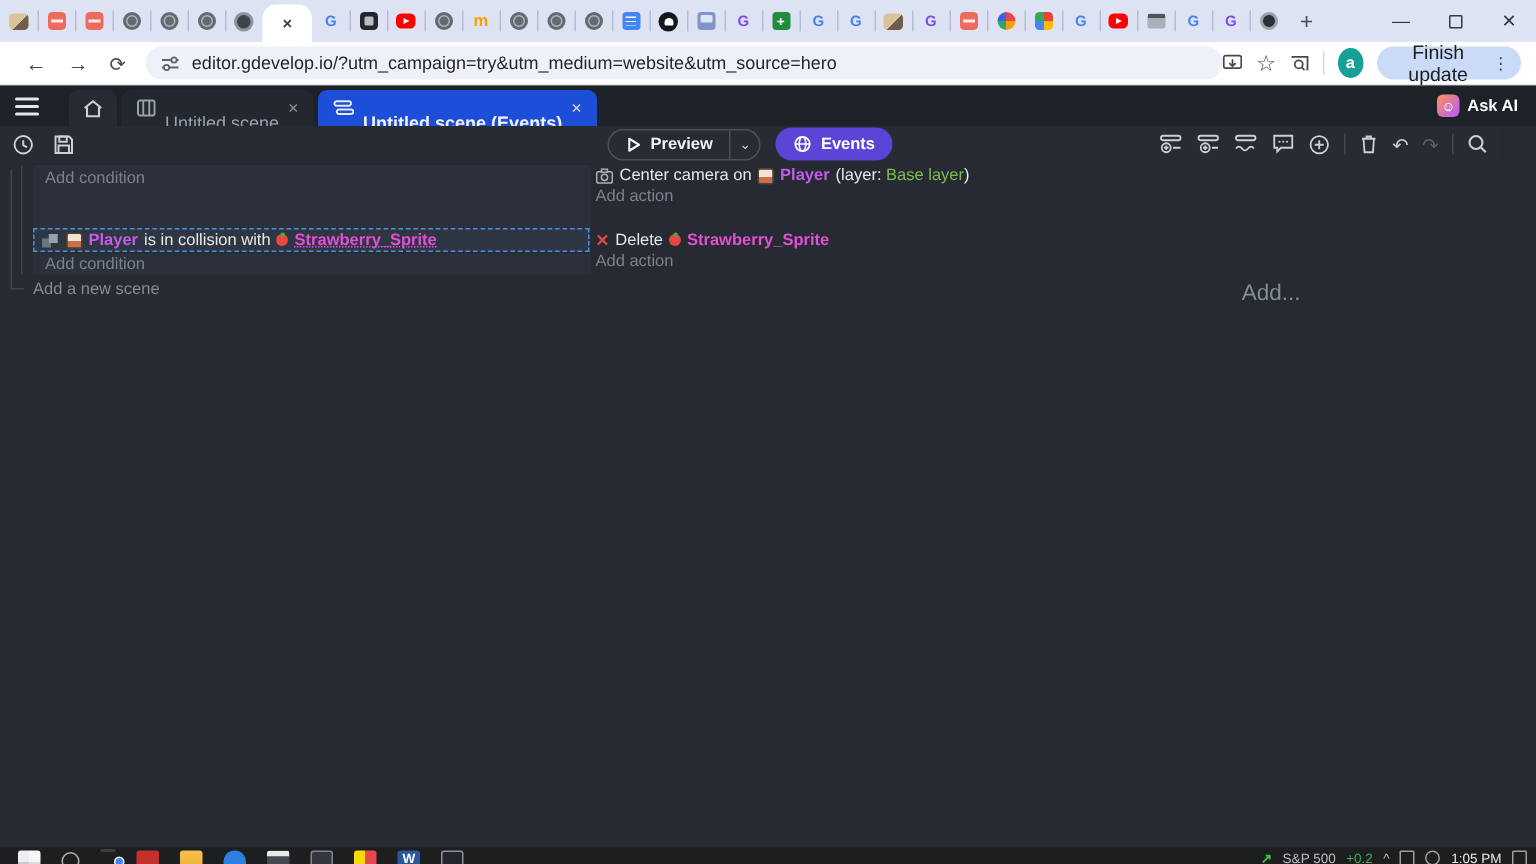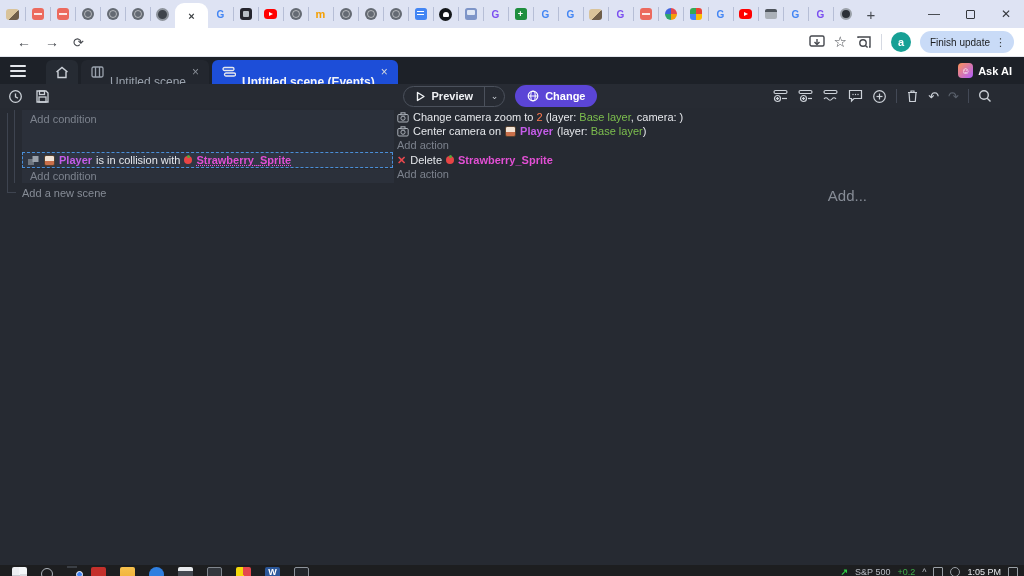--- a/index.html
+++ b/index.html
@@ -45,21 +45,21 @@
   
   .addrbar { position:absolute; top:28px; left:0; width:1024px; height:29px; background:#fff; display:flex; align-items:center; padding:0 10px; border-bottom:1px solid #e3e6ee; }
   .nav-ic { font-size:14px; color:#45484e; margin:0 7px; }
   .reload-ic { font-size:13px; }
   .omnibox { flex:0 0 auto; width:718px; height:22px; margin-left:6px; background:#eef1f9; border-radius:12px; display:flex; align-items:center; padding:0 10px; gap:8px; }
   .url-txt { font-size:12px; color:#24262b; white-space:nowrap; overflow:hidden; }
   .addr-right { display:flex; align-items:center; margin-left:auto; gap:9px; }
   .addr-div { width:1px; height:16px; background:#d5d9e2; }
   .avatar { width:20px; height:20px; border-radius:50%; background:#17a095; color:#fff; font:700 11px "Liberation Sans",sans-serif; display:flex; align-items:center; justify-content:center; }
   .update-pill { height:22px; background:#c9dbf7; border-radius:12px; display:flex; align-items:center; gap:5px; padding:0 8px 0 10px; }
-  .update-txt { font-size:10px; color:#1b1d1f; }
+  .update-txt { font-size:13px; color:#1b1d1f;text-align:center; }
   .kebab { color:#3c4043; font-size:11px; letter-spacing:0; }
 
   
   .gdtabs { position:absolute; top:57px; left:0; width:1024px; height:27px; background:#1d2128; display:flex; align-items:flex-end; }
   .hamburger { width:36px; height:100%; display:flex; flex-direction:column; align-items:center; justify-content:center; gap:3px; }
   .hamburger i { width:16px; height:2px; background:#e4e7ec; border-radius:1px; }
   .gd-home-tab { width:32px; height:24px; background:#262b33; border-radius:6px 6px 0 0; display:flex; align-items:center; justify-content:center; margin-left:10px; }
   .gd-tab { height:24px; border-radius:6px 6px 0 0; display:flex; align-items:center; gap:6px; padding:0 10px; margin-left:3px; }
   .gd-tab.inactive { background:#23272f; color:#9aa2ad; }
   .gd-tab.active { background:#1d4ed8; color:#f2f4f7; }
@@ -251,20 +251,29 @@
         <span class="max-box"></span>
       </div>
     <div class="win-btn">✕</div>
   </div>
 </div>
 
 <div class="addrbar">
   <span class="nav-ic">←</span>
   <span class="nav-ic">→</span>
   <span class="nav-ic reload-ic">⟳</span>
+  <div class="omnibox">
+    <svg width="13" height="13" viewBox="0 0 13 13">
+      <line x1="1" y1="4" x2="12" y2="4" stroke="#5f6368" stroke-width="1.4"></line>
+      <circle cx="9" cy="4" r="1.8" fill="#eef1f9" stroke="#5f6368" stroke-width="1.2"></circle>
+      <line x1="1" y1="9" x2="12" y2="9" stroke="#5f6368" stroke-width="1.4"></line>
+      <circle cx="4" cy="9" r="1.8" fill="#eef1f9" stroke="#5f6368" stroke-width="1.2"></circle>
+    </svg>
+    <span class="url-txt">editor.gdevelop.io/?utm_campaign=try&amp;utm_medium=website&amp;utm_source=hero</span>
+  </div>
   <div class="addr-right">
     <svg width="16" height="15" viewBox="0 0 16 15">
       <rect x="1" y="1" width="14" height="10" rx="1.5" fill="none" stroke="#45484e" stroke-width="1.4"></rect>
       <line x1="8" y1="4" x2="8" y2="9" stroke="#45484e" stroke-width="1.4"></line>
       <path d="M5.5 7 L8 9.5 L10.5 7" fill="none" stroke="#45484e" stroke-width="1.4"></path>
     </svg>
     <span style="font-size:15px;color:#45484e">☆</span>
     <svg width="16" height="15" viewBox="0 0 16 15">
       <path d="M2 3 L2 2 L14 2 L14 12 L13 12" fill="none" stroke="#45484e" stroke-width="1.4"></path>
       <circle cx="7" cy="8" r="3.2" fill="none" stroke="#45484e" stroke-width="1.4"></circle>
@@ -334,21 +343,21 @@
         <span class="preview-txt">Preview</span>
       </div>
       <div class="preview-caret">⌄</div>
     </div>
     <div class="share-btn">
       <svg width="12" height="12" viewBox="0 0 12 12">
         <circle cx="6" cy="6" r="4.8" fill="none" stroke="#fff" stroke-width="1.2"></circle>
         <ellipse cx="6" cy="6" rx="2.2" ry="4.8" fill="none" stroke="#fff" stroke-width="1"></ellipse>
         <line x1="1.2" y1="6" x2="10.8" y2="6" stroke="#fff" stroke-width="1"></line>
       </svg>
-      <span class="share-txt">Change</span>
+      <span class="share-txt">Events</span>
     </div>
   </div>
   <div class="tb-right">
     <svg width="16" height="14" viewBox="0 0 16 14">
       <rect x="1" y="1.5" width="13" height="3" rx="1.5" fill="none" stroke="#ccd1d8" stroke-width="1.2"></rect>
       <line x1="9" y1="9.5" x2="14" y2="9.5" stroke="#ccd1d8" stroke-width="1.2"></line>
       <circle cx="4.5" cy="9.5" r="3" fill="none" stroke="#ccd1d8" stroke-width="1.2"></circle>
       <line x1="4.5" y1="8" x2="4.5" y2="11" stroke="#ccd1d8" stroke-width="1.2"></line>
       <line x1="3" y1="9.5" x2="6" y2="9.5" stroke="#ccd1d8" stroke-width="1.2"></line>
     </svg>
@@ -391,28 +400,20 @@
 <div class="events">
   <div class="bracket" style="left:7px;top:5px;width:1px;height:79px"></div>
   <div class="bracket" style="left:7px;top:84px;width:9px;height:1px"></div>
   <div class="bracket" style="left:14px;top:2px;width:1px;height:73px"></div>
 
   <div class="ev1-cond">
     <span>Add condition</span>
   </div>
 
   <div class="ev1-actions">
-    <div class="act-row">
-      <svg width="12" height="11" viewBox="0 0 12 11">
-        <rect x="0.8" y="2.5" width="10.4" height="7.5" rx="1.2" fill="#2a2e36" stroke="#aab0b8" stroke-width="1"></rect>
-        <rect x="4" y="0.8" width="4" height="2" fill="#2a2e36" stroke="#aab0b8" stroke-width="1"></rect>
-        <circle cx="6" cy="6.2" r="2.1" fill="none" stroke="#aab0b8" stroke-width="1"></circle>
-      </svg>
-      <span><span>Change camera zoom to </span><span class="param-num">2</span><span> (layer: </span><span class="layer-name">Base layer</span><span>, camera: )</span></span>
-    </div>
     <div class="act-row">
       <svg width="12" height="11" viewBox="0 0 12 11">
         <rect x="0.8" y="2.5" width="10.4" height="7.5" rx="1.2" fill="#2a2e36" stroke="#aab0b8" stroke-width="1"></rect>
         <rect x="4" y="0.8" width="4" height="2" fill="#2a2e36" stroke="#aab0b8" stroke-width="1"></rect>
         <circle cx="6" cy="6.2" r="2.1" fill="none" stroke="#aab0b8" stroke-width="1"></circle>
       </svg>
       <span>Center camera on </span>
       <span class="mini-player"></span>
       <span class="obj-name">Player</span>
       <span><span> (layer: </span><span class="layer-name">Base layer</span><span>)</span></span>

